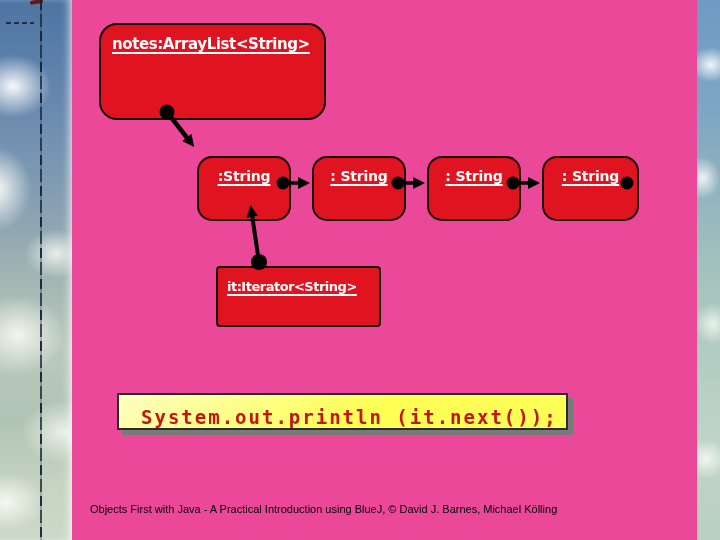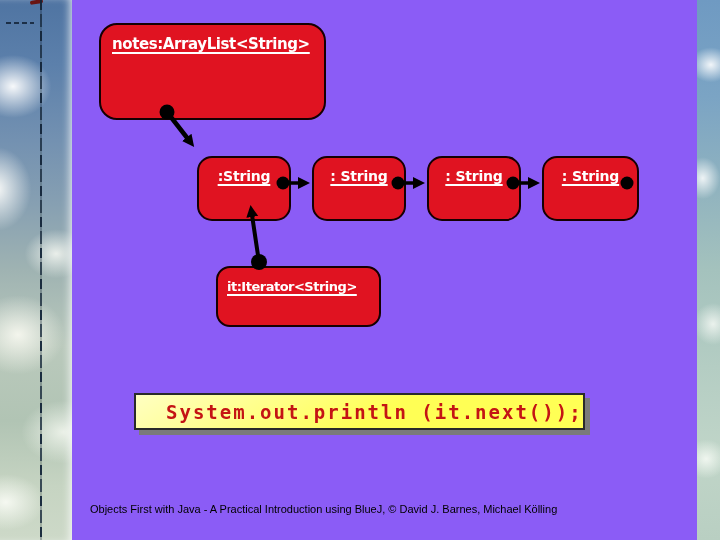--- a/index.html
+++ b/index.html
@@ -1,17 +1,17 @@
 <!DOCTYPE html>
 <html style="--object-red: #e01321; --object-border: #150002; --code-bg: #ffff55; --code-bg-light: #ffffc2; --code-text: #c41414; --code-border: #2a2a2a; --code-shadow: #7a7a7a;"><head>
 <meta charset="utf-8">
 <style>
   html,body { margin:0; padding:0; background:#fff; }
   .canvas {
-    position:relative; width:720px; height:540px; background:#8b5cf6;
+    position:relative; width:720px; height:540px; background:#ec4899;
     overflow:hidden; font-family:"DejaVu Sans", sans-serif;
   }
 
   
   .strip-left {
     position:absolute; left:0; top:0; width:72px; height:540px;
     background:
       radial-gradient(ellipse 55px 45px at 18% 16%, rgba(255,255,255,.95), rgba(255,255,255,0) 70%),
       radial-gradient(ellipse 50px 60px at -5% 35%, rgba(255,255,252,.95), rgba(255,255,255,0) 70%),
       radial-gradient(ellipse 45px 35px at 78% 47%, rgba(248,250,244,.85), rgba(255,255,255,0) 70%),
@@ -57,33 +57,33 @@
     white-space:nowrap;
   }
   .arraylist { left:99px; top:23px; width:227px; height:97px; border-radius:18px; padding:9px 0 0 11px; }
   .arraylist .obj-label { font-size:15px; letter-spacing:-0.4px; }
   .sbox { top:140px; height:65px; border-radius:15px; text-align:center; padding-top:8px;margin-top:16px; }
   .sbox .obj-label { font-size:14px; letter-spacing:-0.2px; }
   .s0 { left:197px; width:94px; }
   .s1 { left:312px; width:94px; }
   .s2 { left:427px; width:94px; }
   .s3 { left:542px; width:97px; }
-  .iterator { left:216px; top:266px; width:165px; height:61px; border-radius:14px; padding:8px 0 0 9px; }
+  .iterator { left:216px; top:266px; width:165px; height:61px; border-radius:4px; padding:8px 0 0 9px; }
   .iterator .obj-label { font-size:13px; letter-spacing:-0.5px; }
 
   
   .overlay { position:absolute; left:0; top:0; width:720px; height:540px; pointer-events:none; }
 
   
   .code-box {
-    position:absolute; left:134px; top:393px; width:451px; height:37px; box-sizing:border-box;
+    position:absolute; left:117px; top:393px; width:451px; height:37px; box-sizing:border-box;
     border:2px solid var(--code-border, #2a2a2a);
     background: linear-gradient(150deg, var(--code-bg-light, #ffffc2) 0%, var(--code-bg, #ffff55) 55%);
     box-shadow: 5px 5px 0 var(--code-shadow, #7a7a7a);
-    display:flex; align-items:center; padding-left:30px;
+    display:flex; align-items:flex-end; padding-left:22px;
   }
   .code-text {
     font-family:"DejaVu Sans Mono", monospace; font-weight:bold;
     font-size:19px; letter-spacing:2px; color: var(--code-text, #c41414); white-space:pre;
   }
 
   
   .footer {
     position:absolute; left:90px; top:503px;
     font-family:"Liberation Sans", sans-serif; font-size:11px; color:#000;

